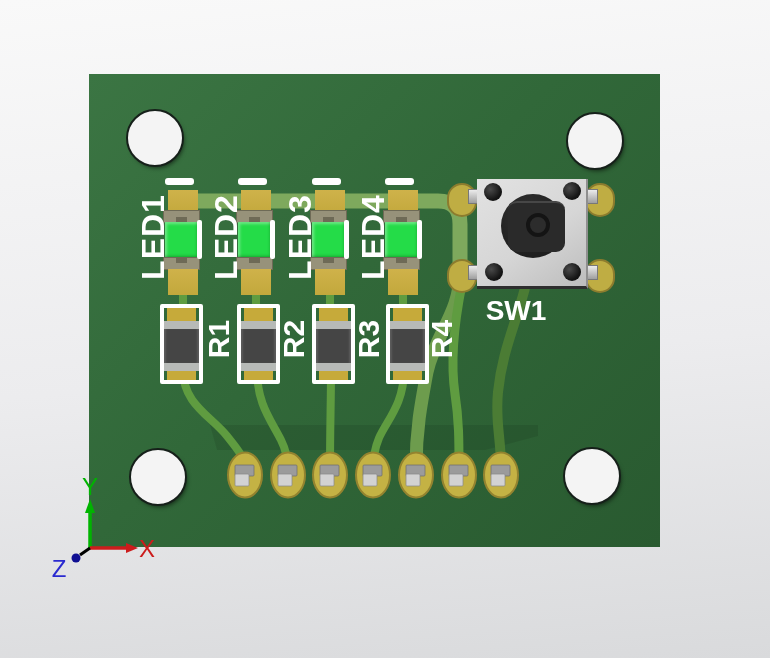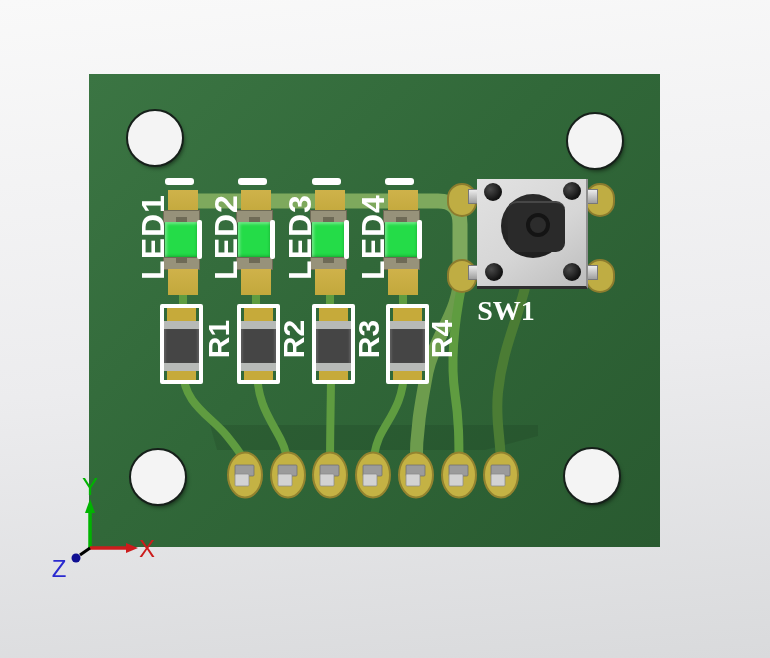--- a/index.html
+++ b/index.html
@@ -41,21 +41,21 @@
   .led-cap-bot .led-notch{top:0;}
   .led-body{left:1px;top:44px;width:34px;height:36px;background:var(--led-green);
             box-shadow:inset -2px -2px 3px rgba(0,60,0,.35), inset 2px 2px 3px rgba(255,255,255,.35);}
   .led-silk-side{left:33px;top:42px;width:5px;height:39px;background:var(--silk-white);border-radius:2px;}
   
   .vlabel{position:absolute;color:var(--silk-white);font-weight:bold;text-align:center;
           transform:rotate(-90deg);white-space:nowrap;}
   .led-label{width:100px;height:34px;line-height:34px;font-size:32px;letter-spacing:1px;top:146px;}
   .res-label{width:60px;height:32px;line-height:32px;font-size:30px;top:249px;}
   .hlabel{position:absolute;color:var(--silk-white);font-weight:bold;text-align:center;}
-  .sw-label{left:375px;top:223px;width:84px;height:28px;line-height:28px;font-size:28px;font-family:Liberation Serif, serif;}
+  .sw-label{left:385px;top:223px;width:84px;height:28px;line-height:28px;font-size:28px;}
   
   .res{position:absolute;top:230px;width:43px;height:80px;border:4px solid var(--silk-white);
        border-radius:2px;box-sizing:border-box;background:var(--board-green);}
   .res div{position:absolute;}
   .res-gold{left:3px;width:29px;background:#c6aa3a;}
   .res-gold-top{top:0;height:13px;}
   .res-gold-bot{top:63px;height:9px;}
   .res-metal{left:0;width:35px;height:8px;background:var(--resistor-metal);}
   .res-metal-top{top:13px;}
   .res-metal-bot{top:55px;}

